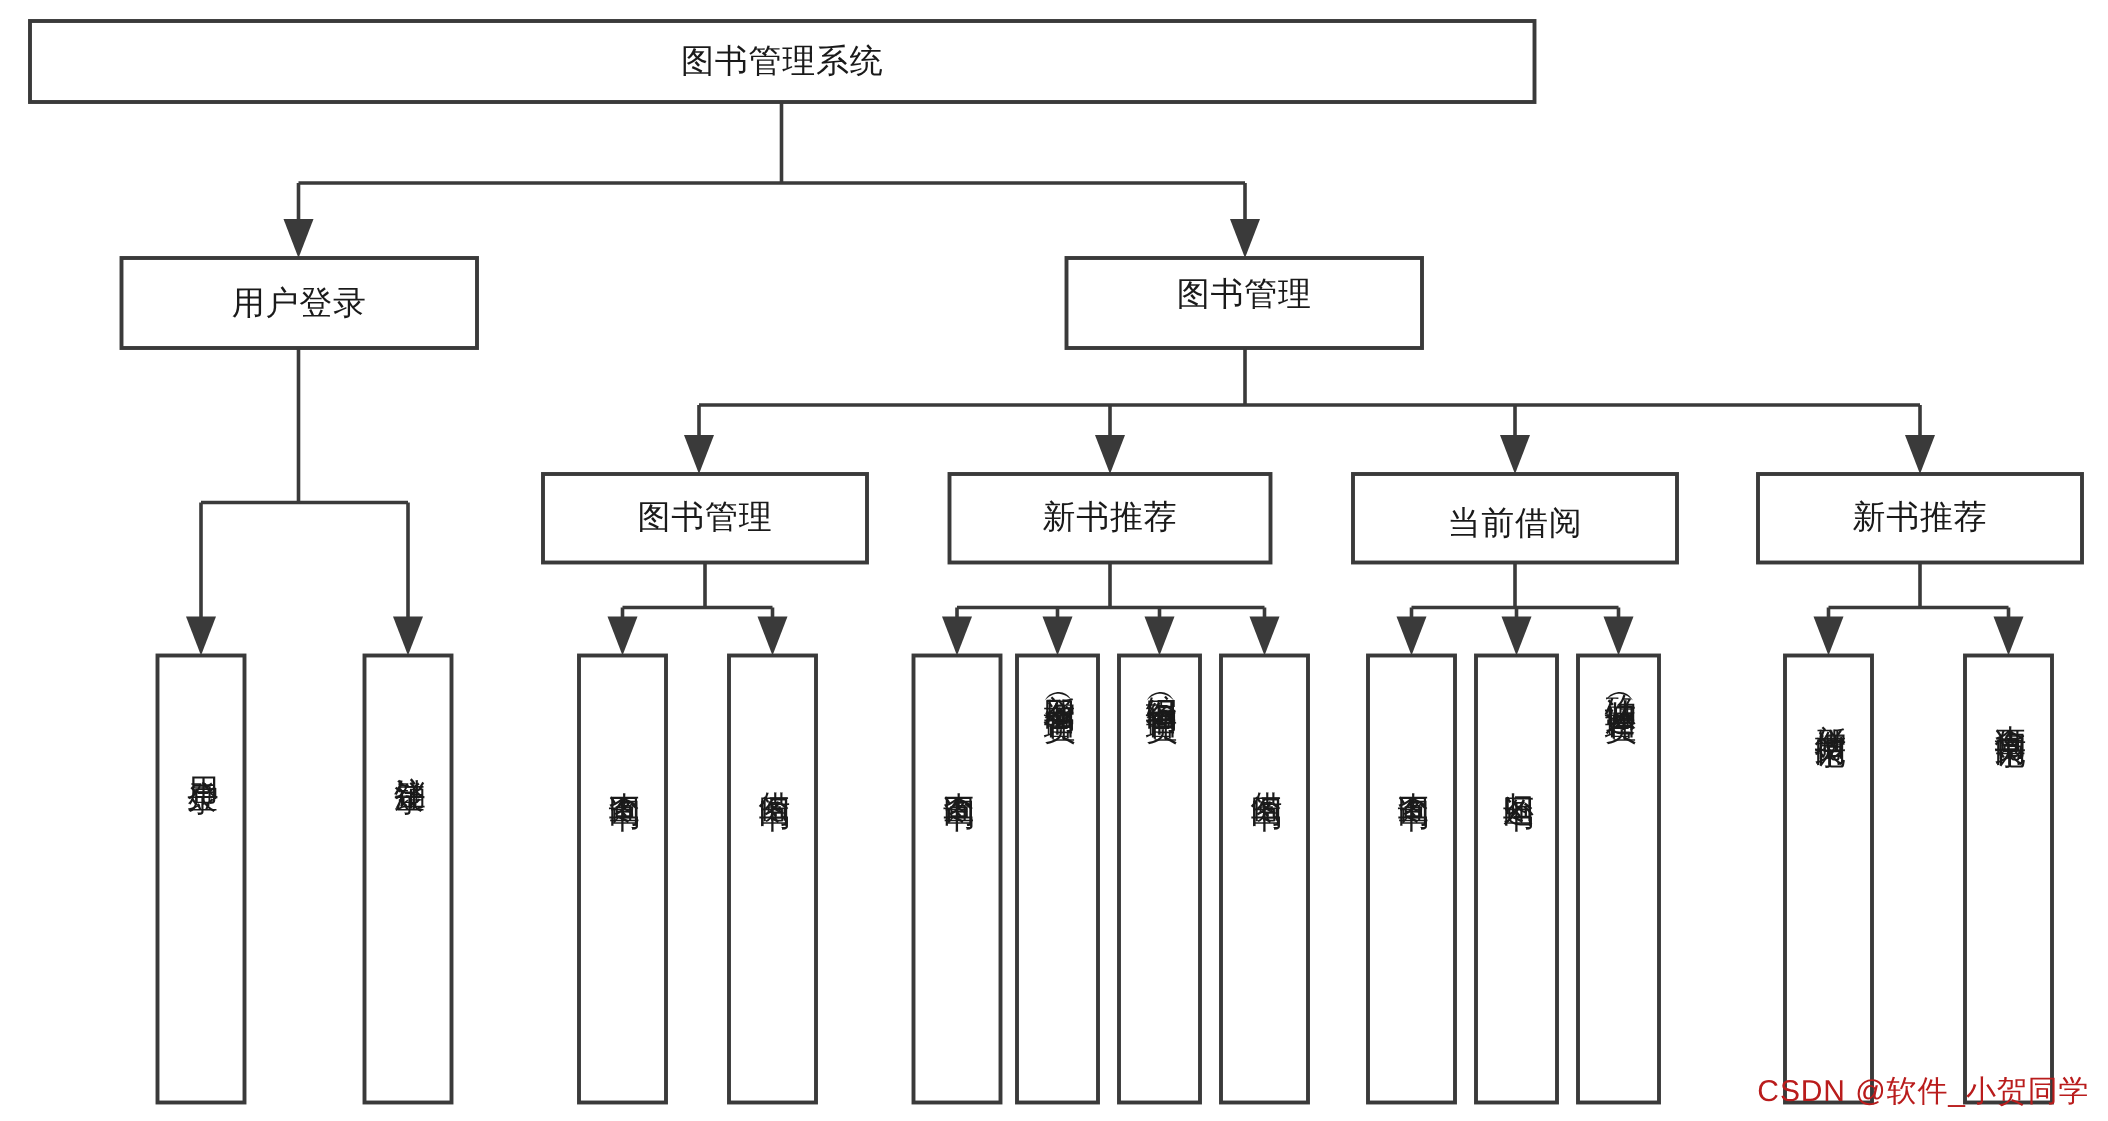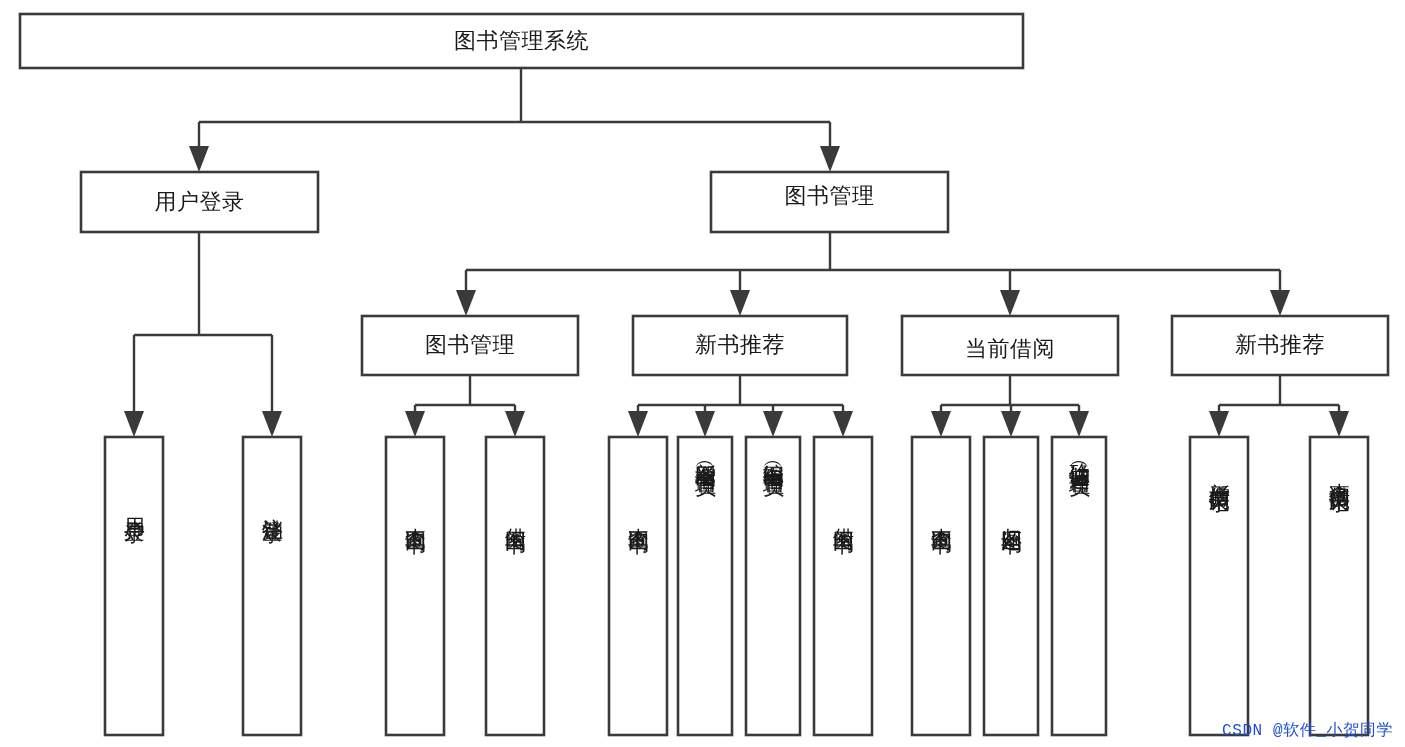--- a/index.html
+++ b/index.html
@@ -63,23 +63,23 @@
     font-size: 21px;
     line-height: 1.18;
     letter-spacing: 2px;
     justify-content: flex-start;
     padding-top: 6px;
   }
   .watermark {
     position: absolute;
     right: 12px;
     bottom: 6px;
-    font-size: 16px;
-    color: #1d4ed8;
-    font-family: Liberation Mono, monospace;
+    font-size: 20px;
+    color: #b91c1c;
+    font-family: Liberation Sans, sans-serif;
     letter-spacing: 0.6px;
     white-space: nowrap;
   }
 </style>
 </head>
 <body>
 
 <div id="diagram-root">
 
   <svg class="diagram-canvas" viewBox="0 0 1405 747" xmlns="http://www.w3.org/2000/svg">

